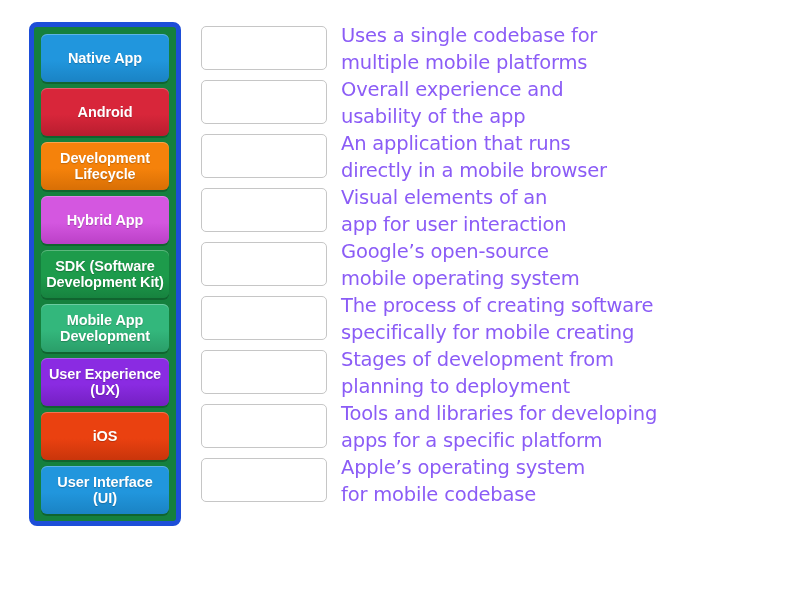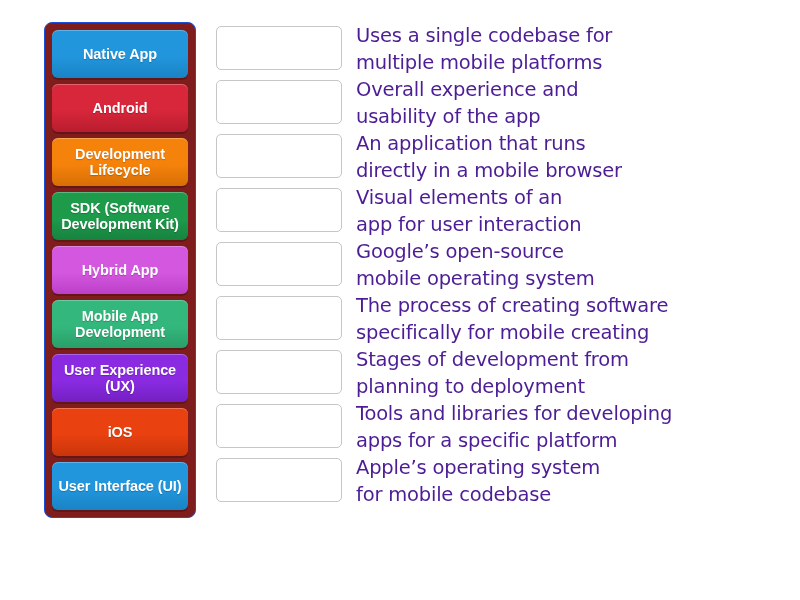--- a/index.html
+++ b/index.html
@@ -19,24 +19,24 @@
     width: 800px;
     height: 600px;
     display: flex;
     align-items: flex-start;
     padding: 22px 0 0 0;
   }
 
   
   #tiles-panel {
     width: 152px;
-    margin-left: 44px;
-    border: 1px solid #1d4ed8;
+    margin-left: 29px;
+    border: 5px solid #1d4ed8;
     border-radius: 8px;
-    background: #7f1d1d;
+    background: #15803d;
     padding: 7px 7px 7px 7px;
     display: flex;
     flex-direction: column;
     gap: 6px;
   }
 
   .tile {
     border-radius: 6px;
     color: #ffffff;
     text-align: center;
@@ -78,21 +78,21 @@
     border: 1px solid #c6c6c6;
     border-radius: 5px;
     background: #ffffff;
     margin-top: 4px;
   }
 
   .definition {
     margin-left: 14px;
     font-size: 19.5px;
     line-height: 27px;
-    color: #4c1d95;
+    color: #8b5cf6;
     font-family: "DejaVu Sans", sans-serif;
     white-space: pre-line;
     letter-spacing: -0.2px;
   }
 </style>
 </head>
 <body>
 
 <div id="activity-root">
 
@@ -100,26 +100,26 @@
       <div class="tile" style="background: linear-gradient(rgb(33, 150, 221) 0%, rgb(33, 150, 221) 55%, rgb(26, 131, 196) 100%);">
         <span>Native App</span>
       </div>
       <div class="tile" style="background: linear-gradient(rgb(216, 38, 58) 0%, rgb(216, 38, 58) 55%, rgb(184, 29, 47) 100%);">
         <span>Android</span>
       </div>
       <div class="tile" style="background: linear-gradient(rgb(245, 130, 11) 0%, rgb(245, 130, 11) 55%, rgb(216, 111, 5) 100%);">
         <span>Development
 Lifecycle</span>
       </div>
+      <div class="tile" style="background: linear-gradient(rgb(212, 87, 224) 0%, rgb(212, 87, 224) 55%, rgb(187, 64, 199) 100%);">
+        <span>Hybrid App</span>
+      </div>
       <div class="tile" style="background: linear-gradient(rgb(29, 155, 75) 0%, rgb(29, 155, 75) 55%, rgb(23, 131, 63) 100%);">
         <span>SDK (Software
 Development Kit)</span>
-      </div>
-      <div class="tile" style="background: linear-gradient(rgb(212, 87, 224) 0%, rgb(212, 87, 224) 55%, rgb(187, 64, 199) 100%);">
-        <span>Hybrid App</span>
       </div>
       <div class="tile" style="background: linear-gradient(rgb(51, 183, 124) 0%, rgb(51, 183, 124) 55%, rgb(42, 158, 105) 100%);">
         <span>Mobile App
 Development</span>
       </div>
       <div class="tile" style="background: linear-gradient(rgb(138, 43, 226) 0%, rgb(138, 43, 226) 55%, rgb(116, 32, 194) 100%);">
         <span>User
 Experience (UX)</span>
       </div>
       <div class="tile" style="background: linear-gradient(rgb(234, 65, 16) 0%, rgb(234, 65, 16) 55%, rgb(201, 53, 11) 100%);">

